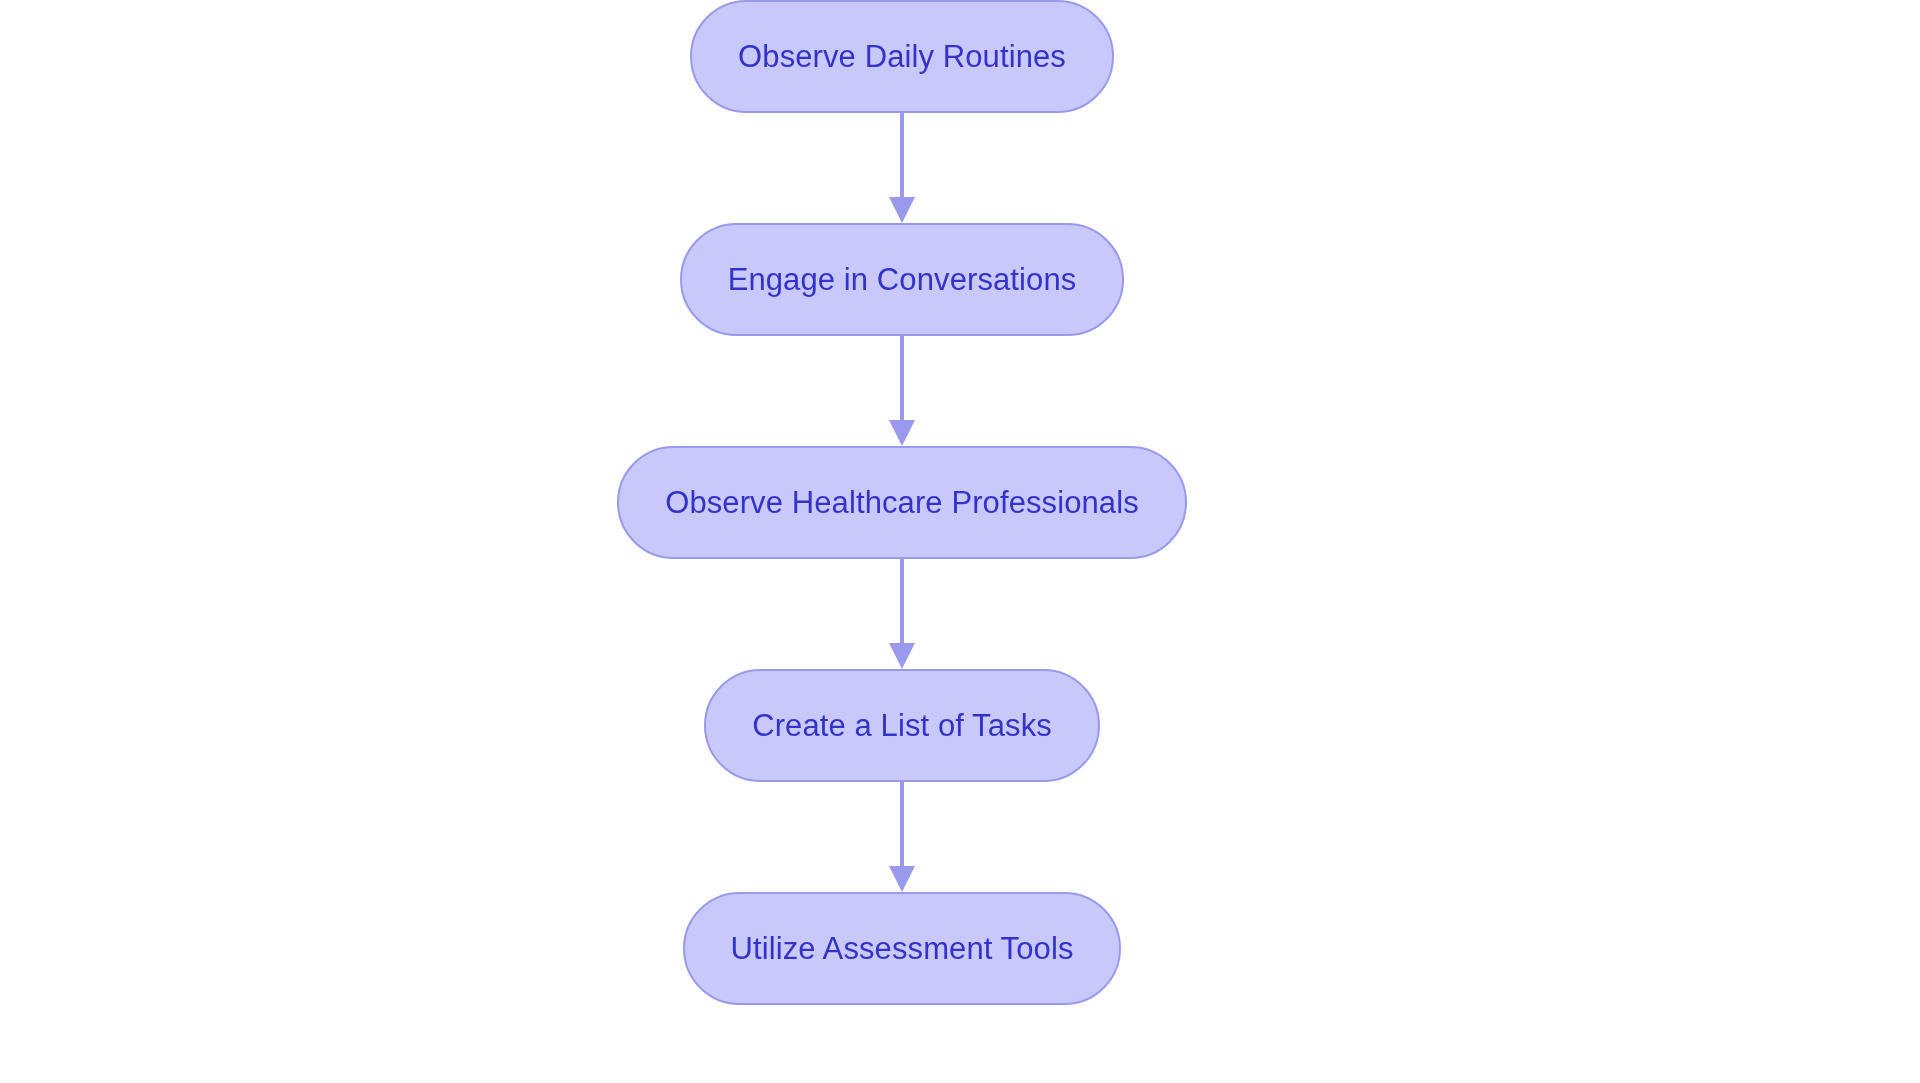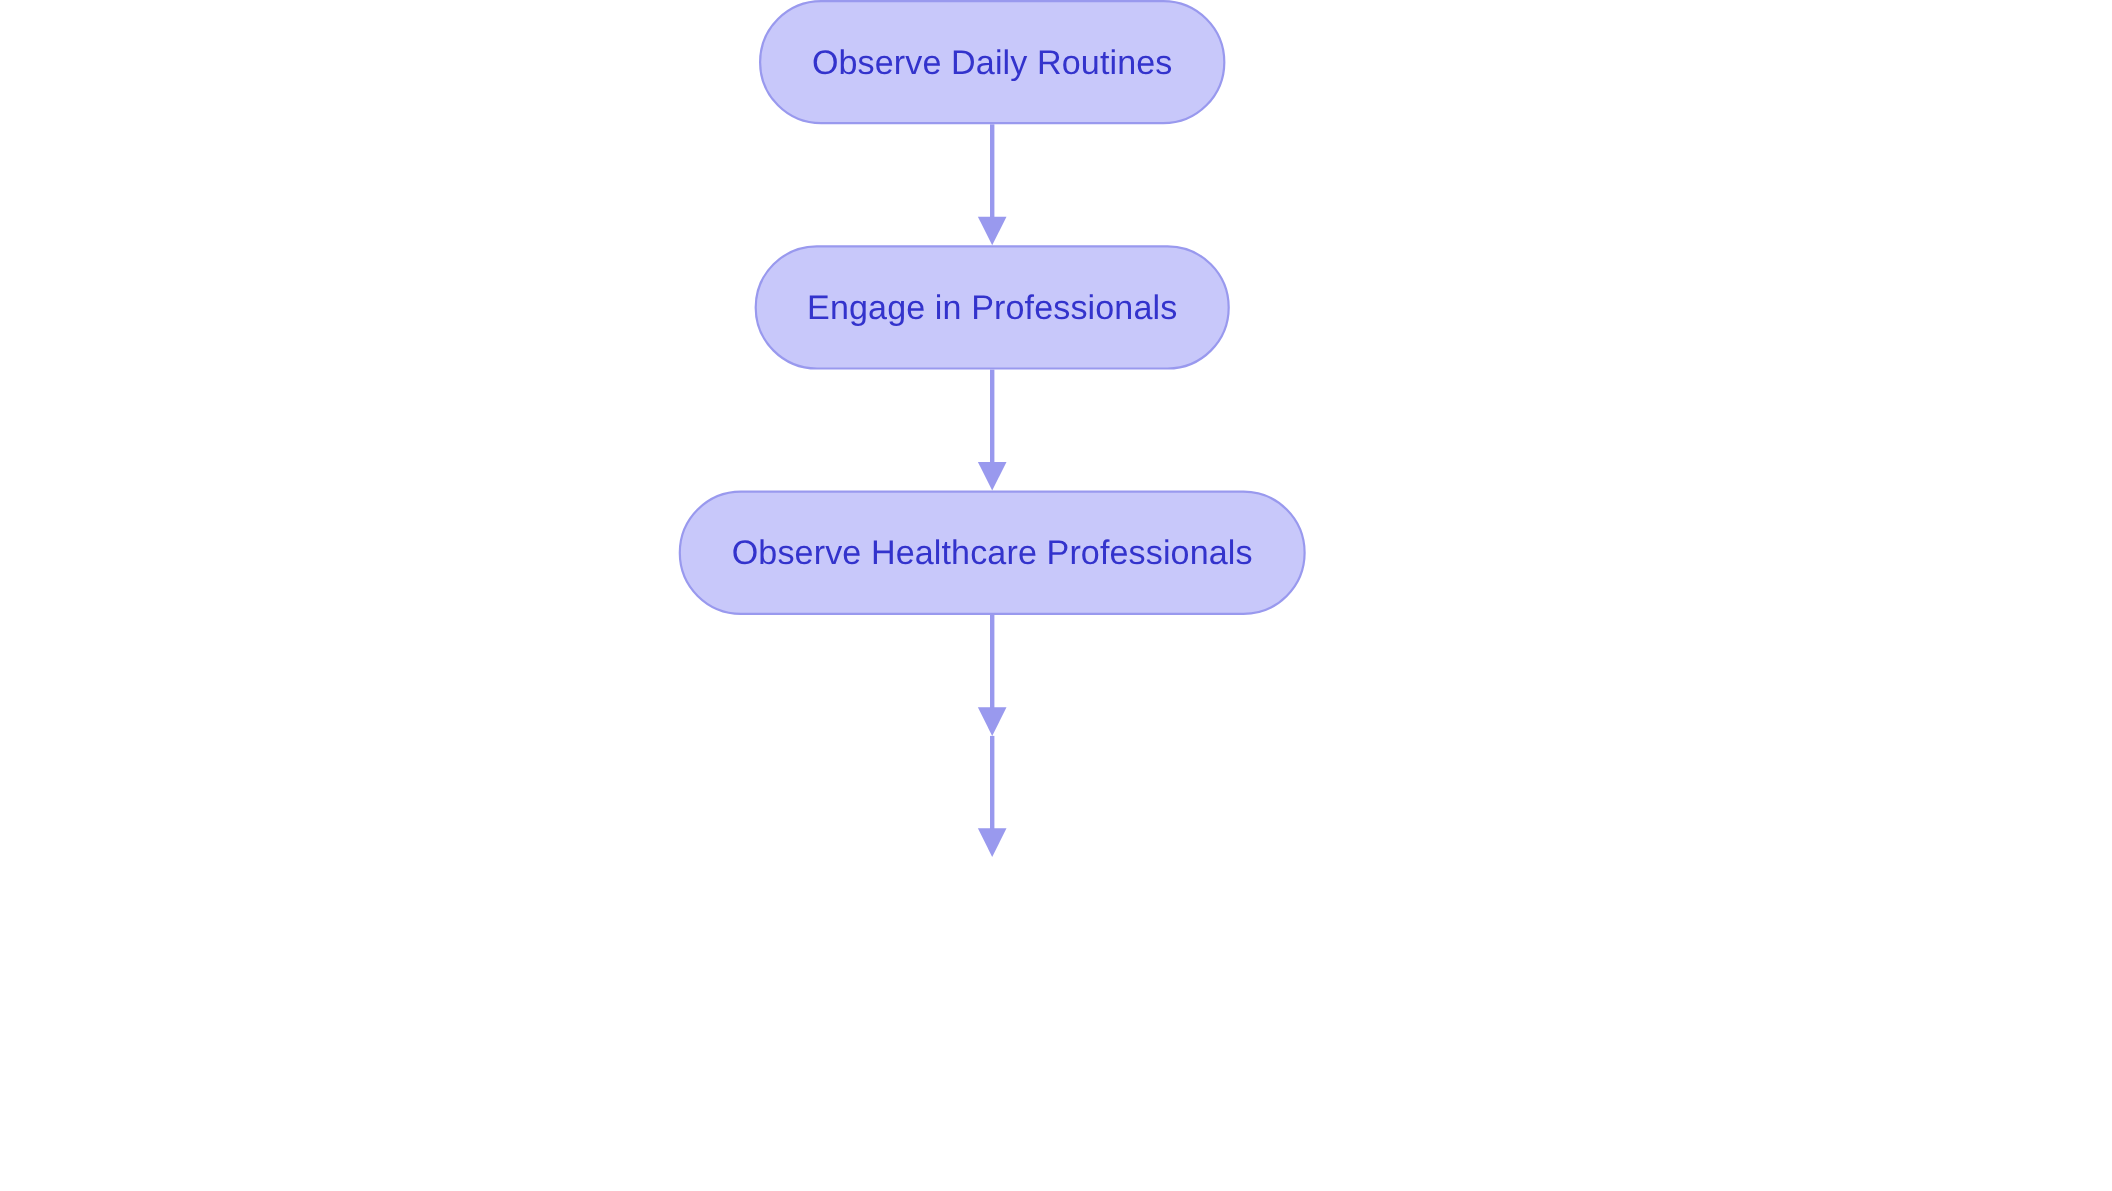--- a/index.html
+++ b/index.html
@@ -95,38 +95,44 @@
     <div class="node">
       <span class="node-label">Observe Daily Routines</span>
     </div>
 
     <div class="connector">
       <div class="stem"></div>
       <div class="head"></div>
     </div>
 
     <div class="node">
-      <span class="node-label">Engage in Professionals</span>
+      <span class="node-label">Engage in Conversations</span>
     </div>
 
     <div class="connector">
       <div class="stem"></div>
       <div class="head"></div>
     </div>
 
     <div class="node">
       <span class="node-label">Observe Healthcare Professionals</span>
     </div>
 
     <div class="connector">
       <div class="stem"></div>
       <div class="head"></div>
     </div>
 
+    <div class="node">
+      <span class="node-label">Create a List of Tasks</span>
+    </div>
 
     <div class="connector">
       <div class="stem"></div>
       <div class="head"></div>
     </div>
 
+    <div class="node">
+      <span class="node-label">Utilize Assessment Tools</span>
+    </div>
 
   </div>
 </div>
 
 </body></html>

